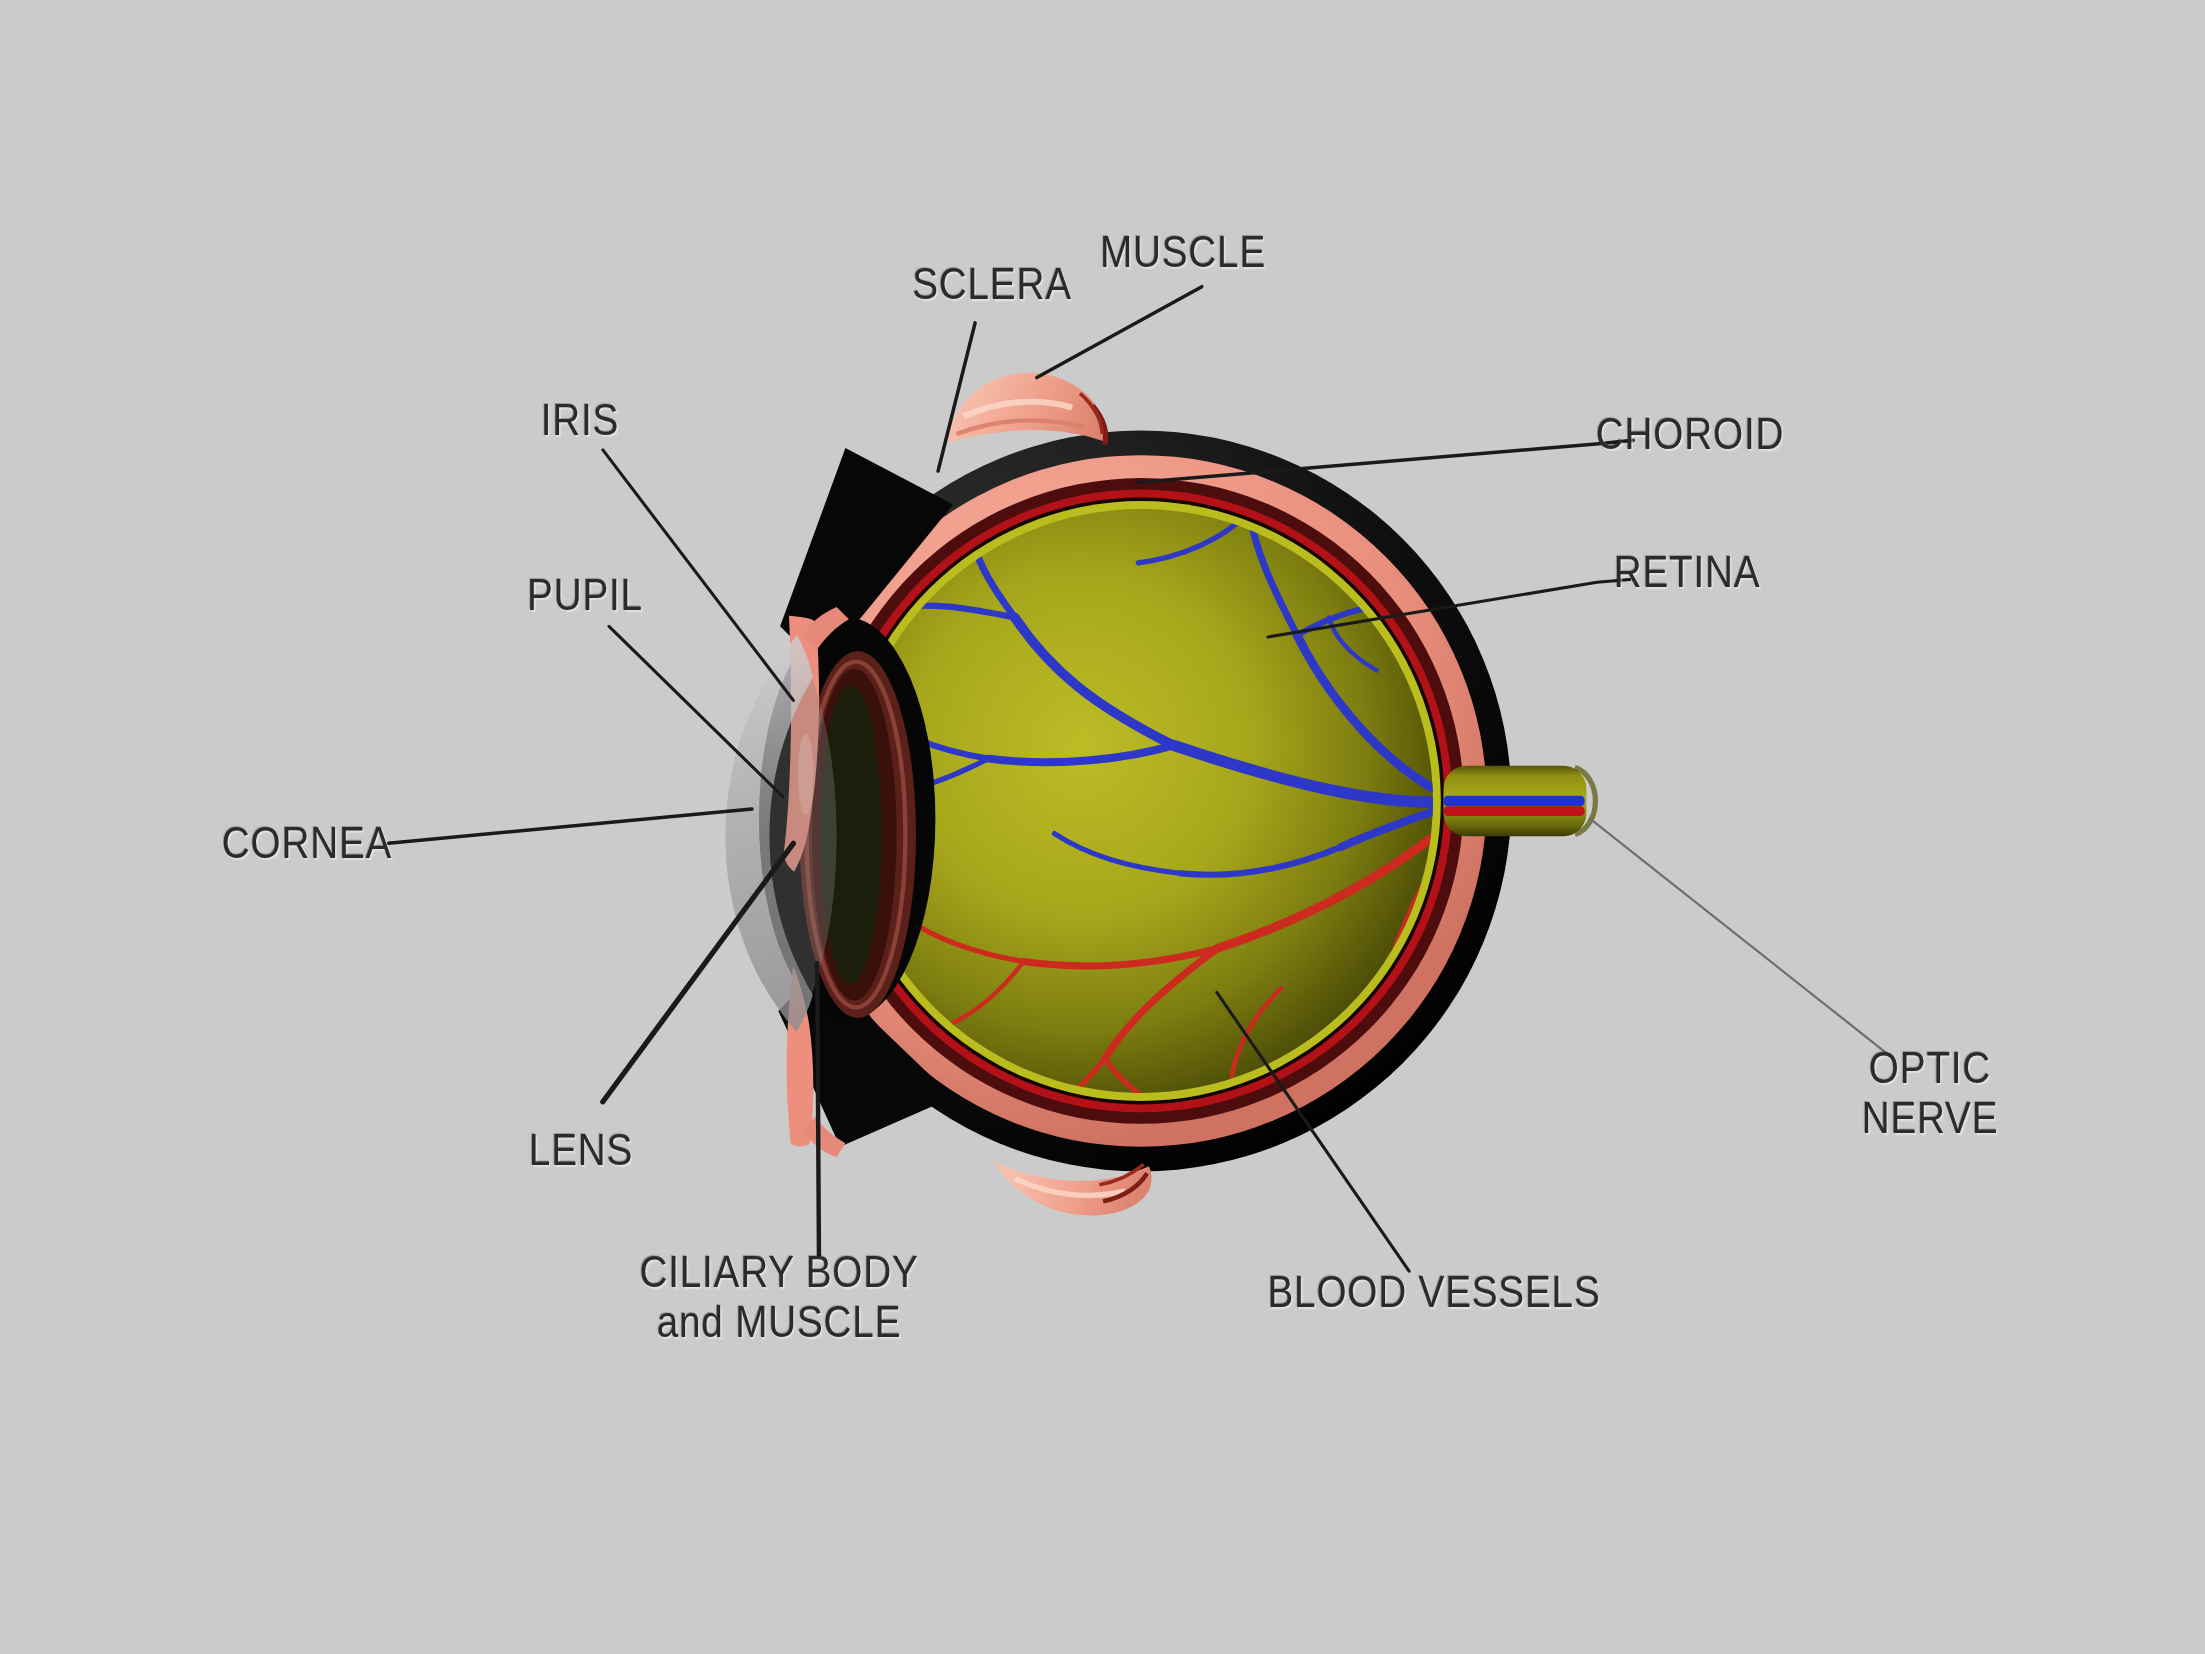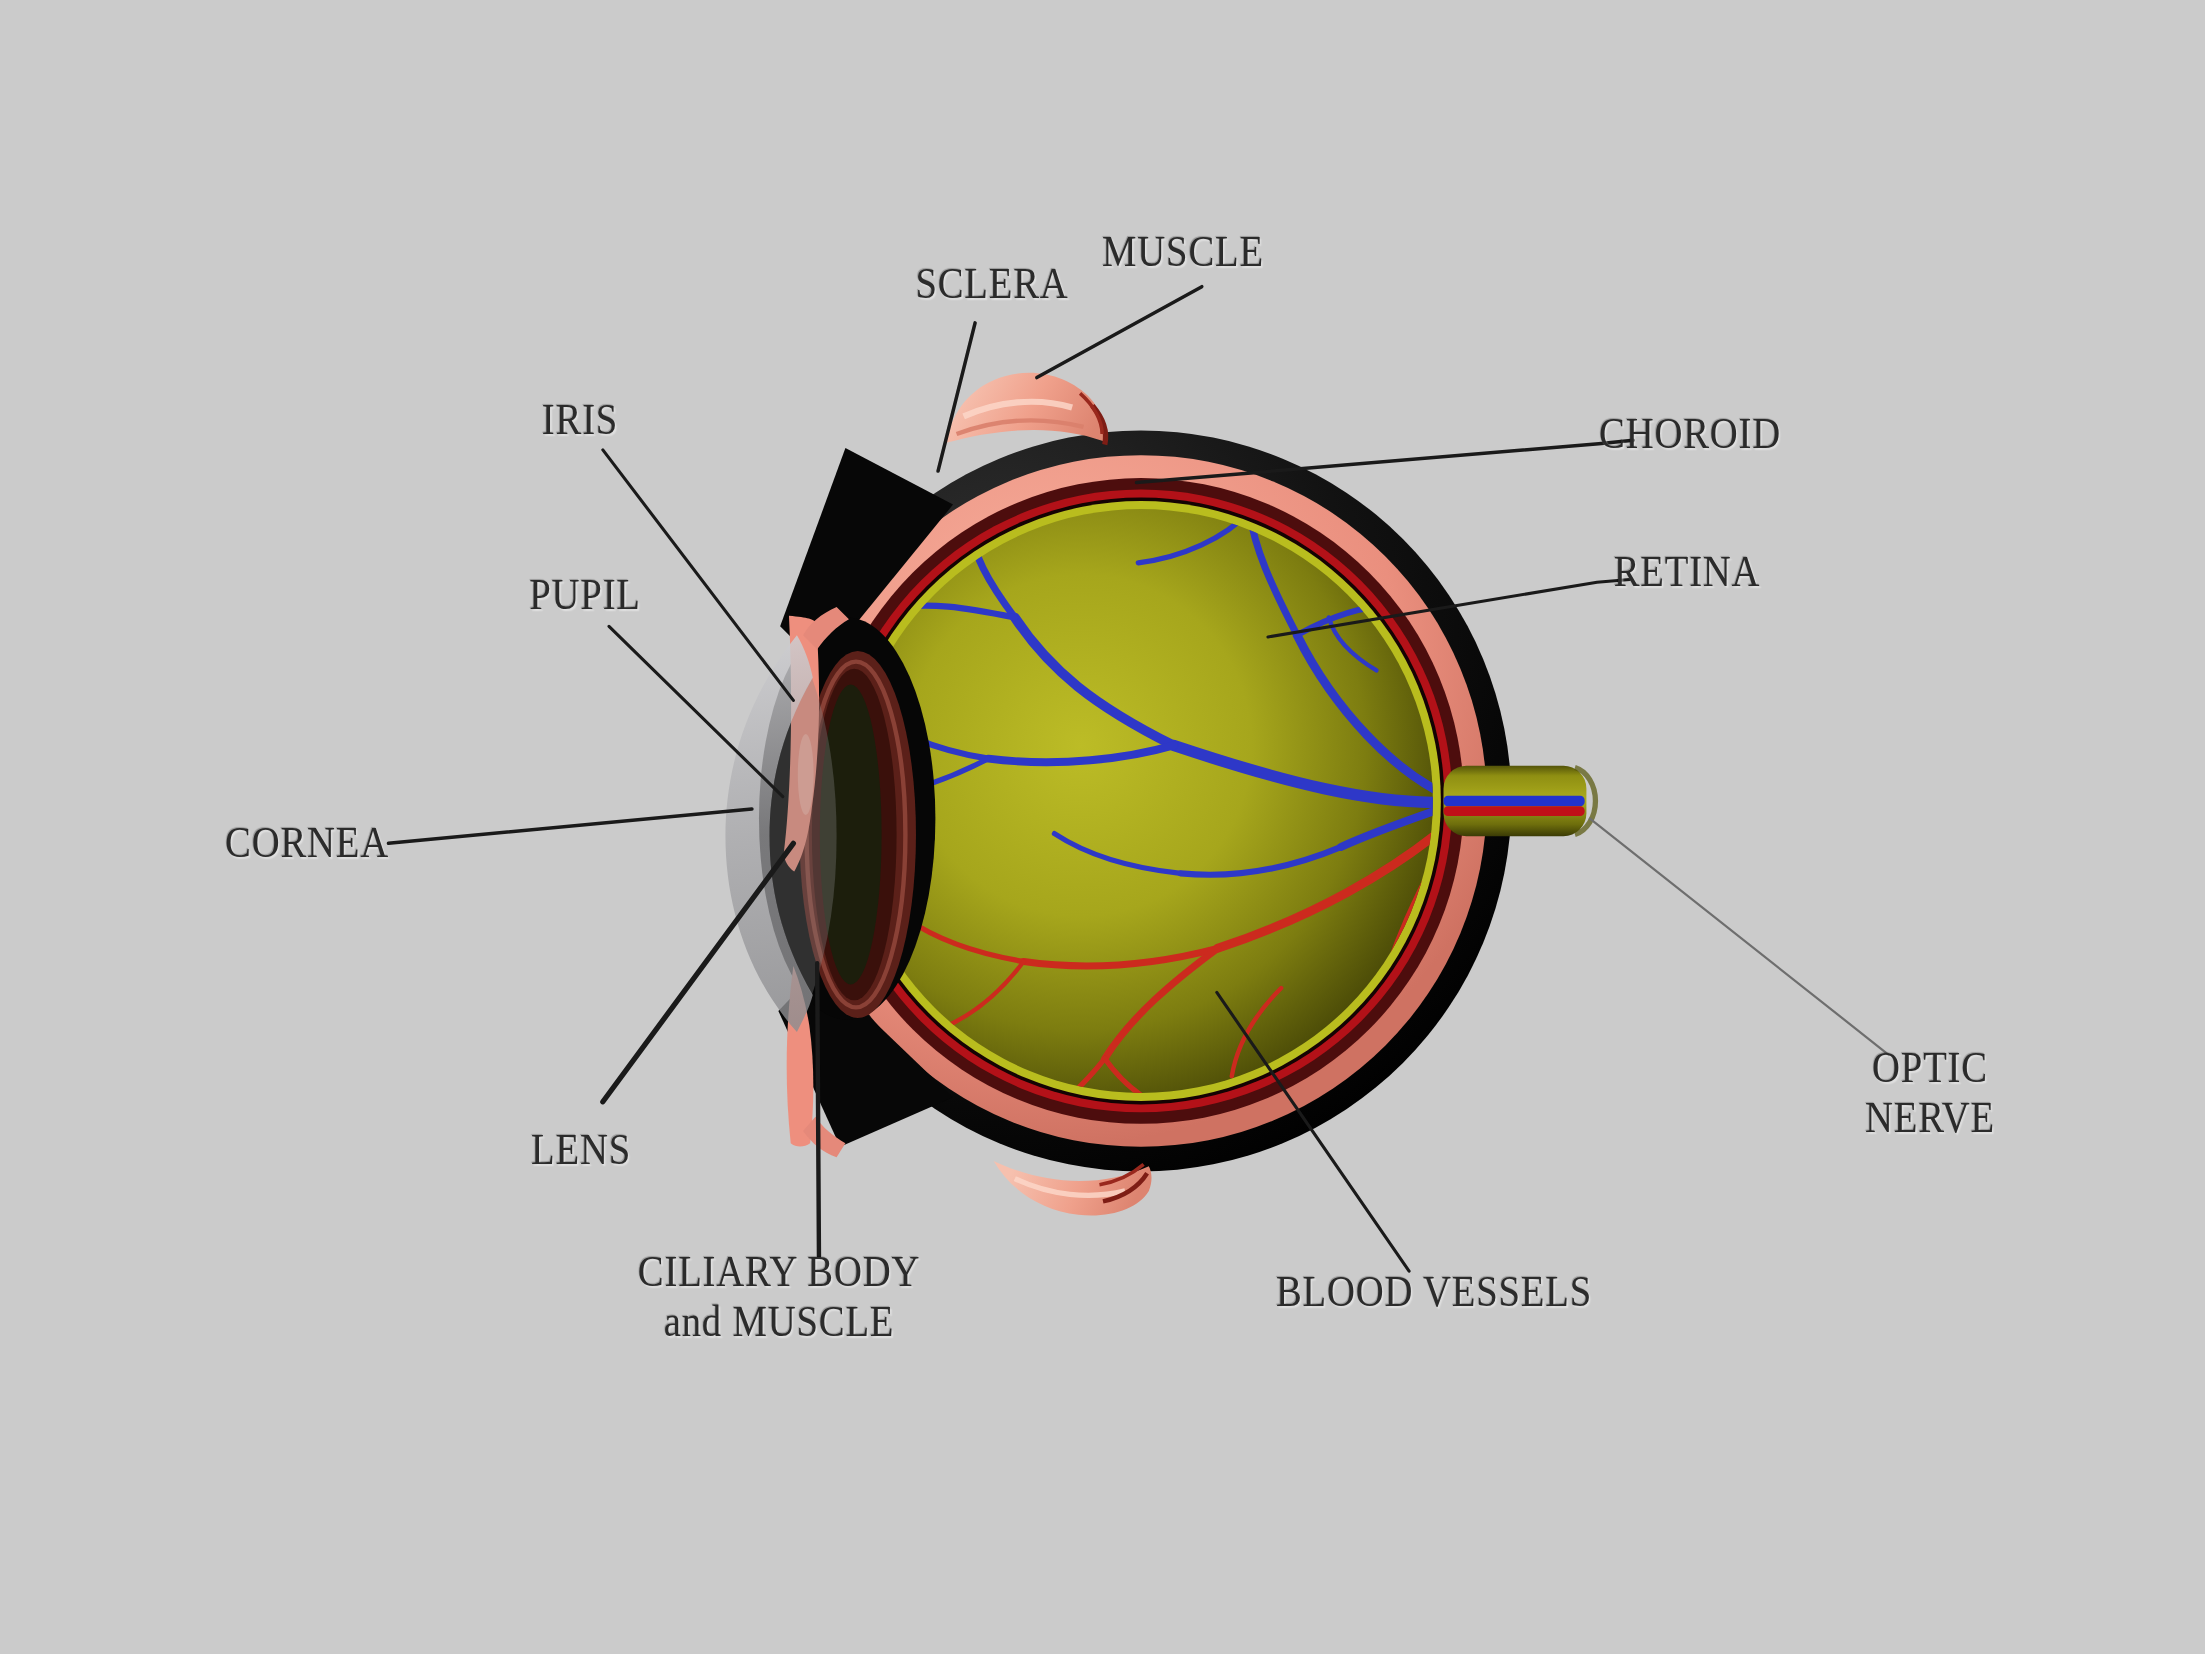--- a/index.html
+++ b/index.html
@@ -6,21 +6,20 @@
   body{
     width:2206px;height:1654px;
     background:#cbcbcb;
     font-family:"Liberation Sans", sans-serif;
     overflow:hidden;
   }
   #canvas{
     position:relative;
     width:2206px;height:1654px;
     background:#cbcbcb;
-    font-family:Liberation Serif, serif;
   }
   #eye-svg{position:absolute;left:0;top:0;}
   .label{
     position:absolute;
     transform:translate(-50%,-50%) scaleX(0.88);
     font-size:44px;
     letter-spacing:0.9px;
     color:#2b2b2b;
     font-weight:500;
     white-space:nowrap;

